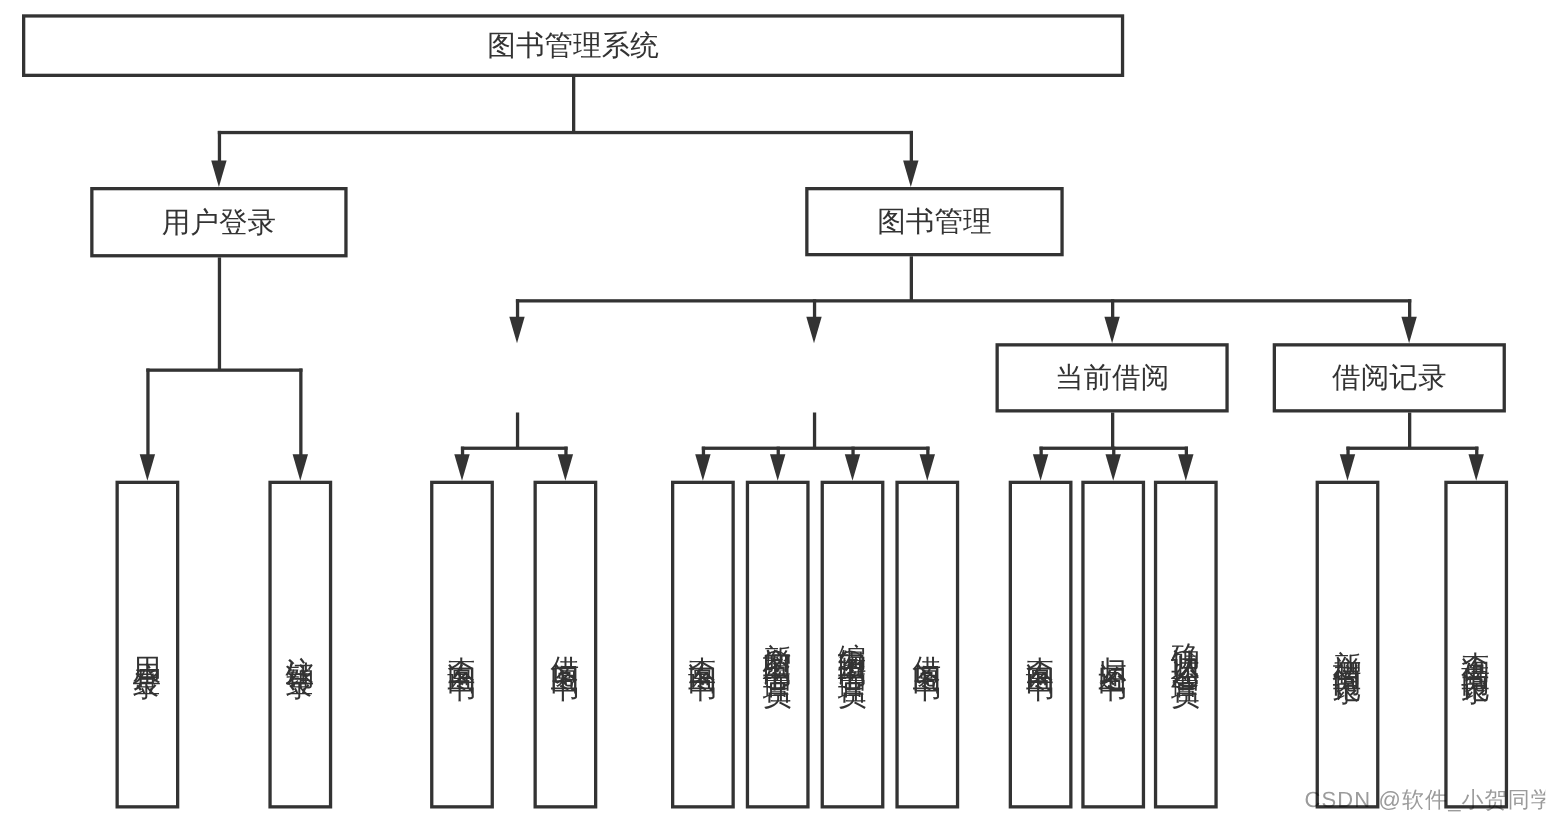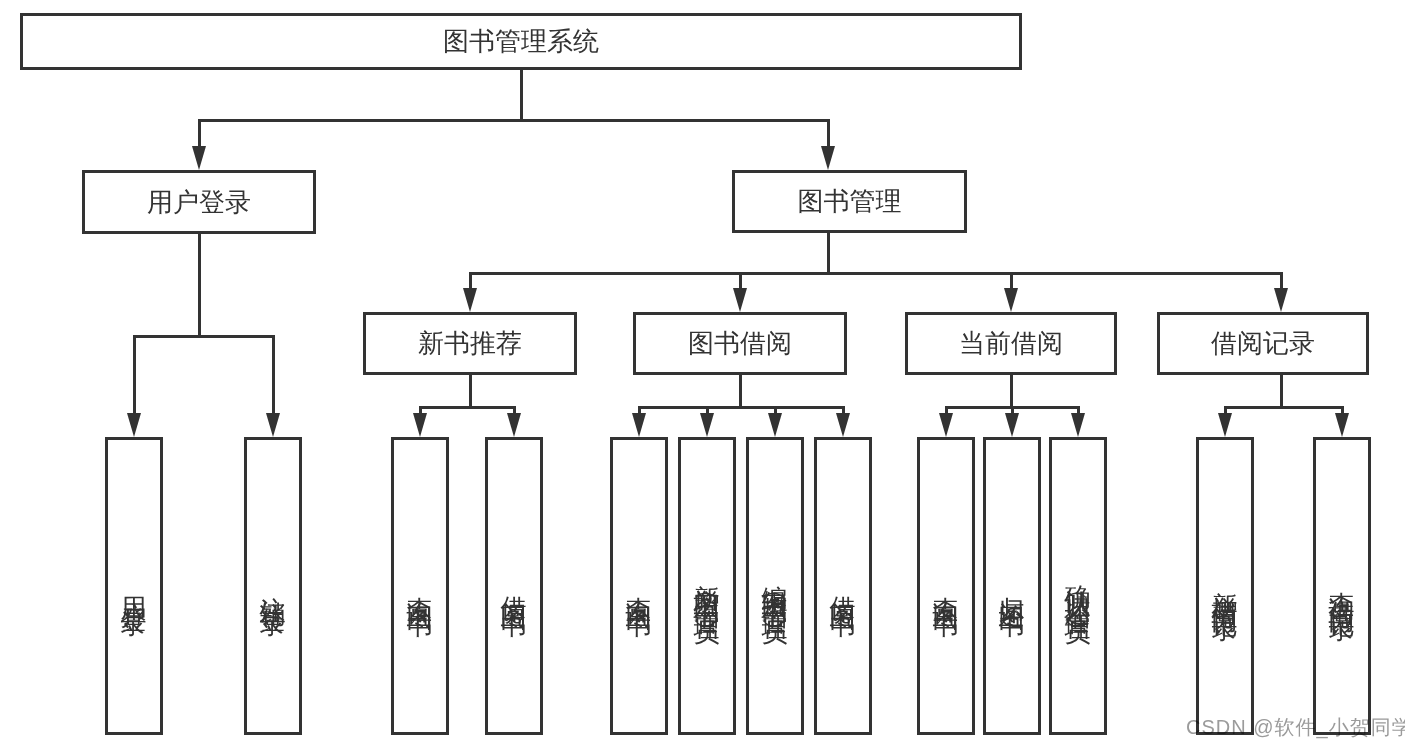--- a/index.html
+++ b/index.html
@@ -37,26 +37,20 @@
     <span>图书管理系统</span>
   </div>
 
   <div class="box hbox" style="left:82px;top:170px;width:234px;height:64px;">
     <span>用户登录</span>
   </div>
   <div class="box hbox" style="left:711px;top:170px;width:235px;height:63px;margin-left:21px;">
     <span>图书管理</span>
   </div>
 
-  <div class="box hbox" style="left:363px;top:312px;width:214px;height:63px;">
-    <span>新书推荐</span>
-  </div>
-  <div class="box hbox" style="left:633px;top:312px;width:214px;height:63px;">
-    <span>图书借阅</span>
-  </div>
   <div class="box hbox" style="left:905px;top:312px;width:212px;height:63px;">
     <span>当前借阅</span>
   </div>
   <div class="box hbox" style="left:1157px;top:312px;width:212px;height:63px;">
     <span>借阅记录</span>
   </div>
 
   <div class="box vbox" style="left:105px;top:437px;width:58px;height:298px;">
     <span>用户登录</span>
   </div>

